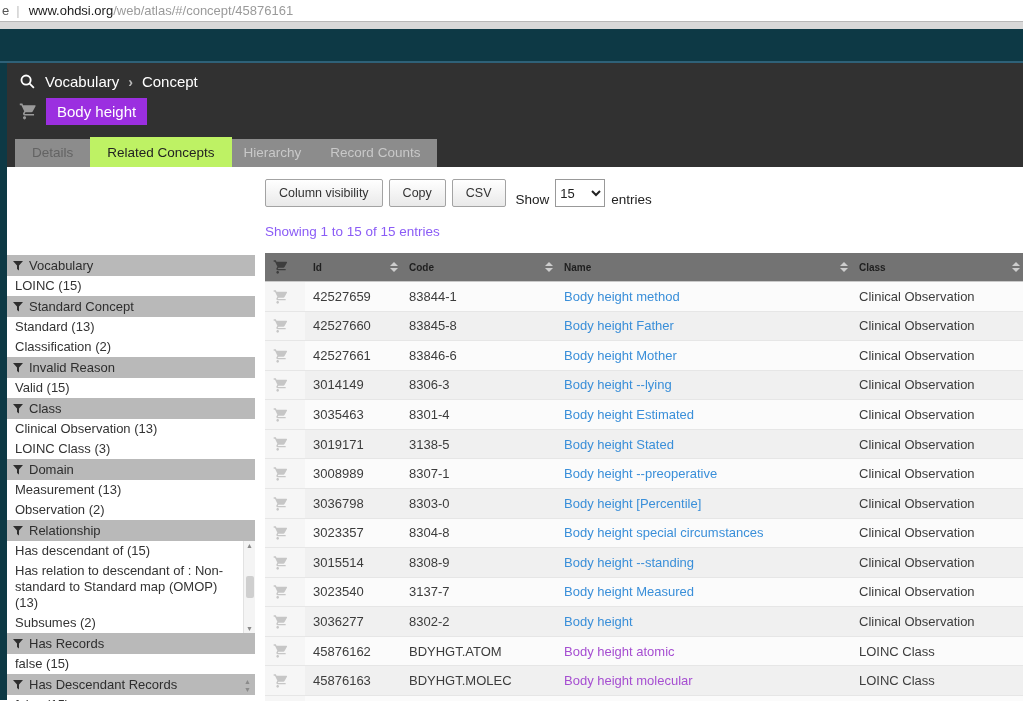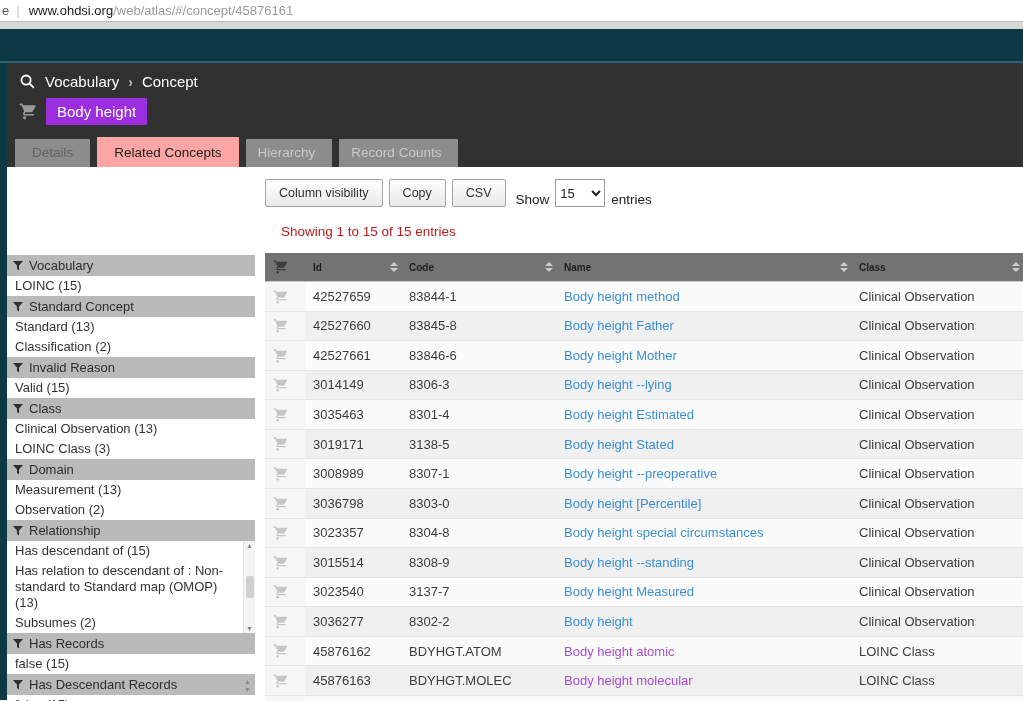--- a/index.html
+++ b/index.html
@@ -22,26 +22,26 @@
   .teal-bar { height:34px; background:var(--teal); border-bottom:2px solid #2e6178; }
   .app-header { height:104px; background:#313131; margin-left:7px; position:relative;
     padding:10px 0 0 12px; }
   .crumb-row { display:flex; align-items:center; color:#fff; font-size:15px; gap:9px; }
   .crumb-link { color:#fff; text-decoration:none; cursor:pointer; }
   .crumb-sep { color:#b9b9b9; font-size:14px; font-weight:bold; }
   .badge-row { display:flex; align-items:center; margin-top:8px; gap:8px; }
   .badge { background:var(--accent); color:#fff; font-size:15px; padding:5px 11px; }
   .icon-svg { display:inline-block; vertical-align:middle; }
 
-  .tabs { position:absolute; left:8px; bottom:0; display:flex; gap:7px; align-items:flex-end; }
+  .tabs { position:absolute; left:8px; bottom:0; display:flex; align-items:flex-end; }
   .tab { font-size:13.5px; padding:6px 17px 7px; background:#8c8c8c; cursor:pointer;
     white-space:nowrap; }
   .tab--dim { color:#636363; }
   .tab--light { color:#c9c9c9;padding-left:12px; }
-  .tab--active { background:#fca5a5; color:#222; padding-top:8px; }
+  .tab--active { background:#bef264; color:#222; padding-top:8px; }
 
   
   .content { display:flex; height:533px; background:#fff; margin-left:7px; }
 
   
   .sidebar { width:248px; position:relative; flex:none; }
   .filters { margin-top:88px; }
   .f-header { background:#b9b9b9; height:21px; display:flex; align-items:center;
     padding-left:6px; gap:6px; font-size:13px; color:#2e2e2e; cursor:pointer; }
   .f-item { font-size:13px; color:#333; padding:2px 16px 2px 8px; line-height:16px;
@@ -59,21 +59,21 @@
   
   .main { flex:1; padding-left:10px; }
   .toolbar { margin-top:12px; display:flex; align-items:center; }
   .dt-btn { font-size:12.5px; color:#333; border:1px solid #a3a3a3; border-radius:2px;
     background:linear-gradient(to bottom,#ffffff 0%,#e9e9e9 100%);
     padding:6px 13px; margin-right:6px; cursor:pointer; }
   .show-wrap { display:flex; align-items:flex-end; font-size:13.5px; color:#222;
     margin-left:4px; gap:6px; }
   .show-select { width:50px; height:28px; font-size:13px; border:1px solid #999;
     background:#fff; color:#222; }
-  .dt-info { margin-top:17px; font-size:13.5px; color:#b91c1c;margin-left:16px; }
+  .dt-info { margin-top:17px; font-size:13.5px; color:#8b5cf6; }
 
   table { border-collapse:collapse; table-layout:fixed; width:758px; margin-top:14px; }
   col.c-cart { width:40px; } col.c-id { width:96px; } col.c-code { width:155px; }
   col.c-name { width:295px; } col.c-class { width:auto; }
   thead th { text-align:left; font-size:10px; color:#1f1f1f; font-weight:bold;
     background:#737373; padding:6px 8px; position:relative; height:26px;
     border-bottom:1px solid #c9c9c9; cursor:pointer; }
   .sort-icons { position:absolute; right:3px; top:50%; transform:translateY(-50%); }
   .sort-up,.sort-down { display:block; width:0; height:0;
     border-left:4px solid transparent; border-right:4px solid transparent; }

